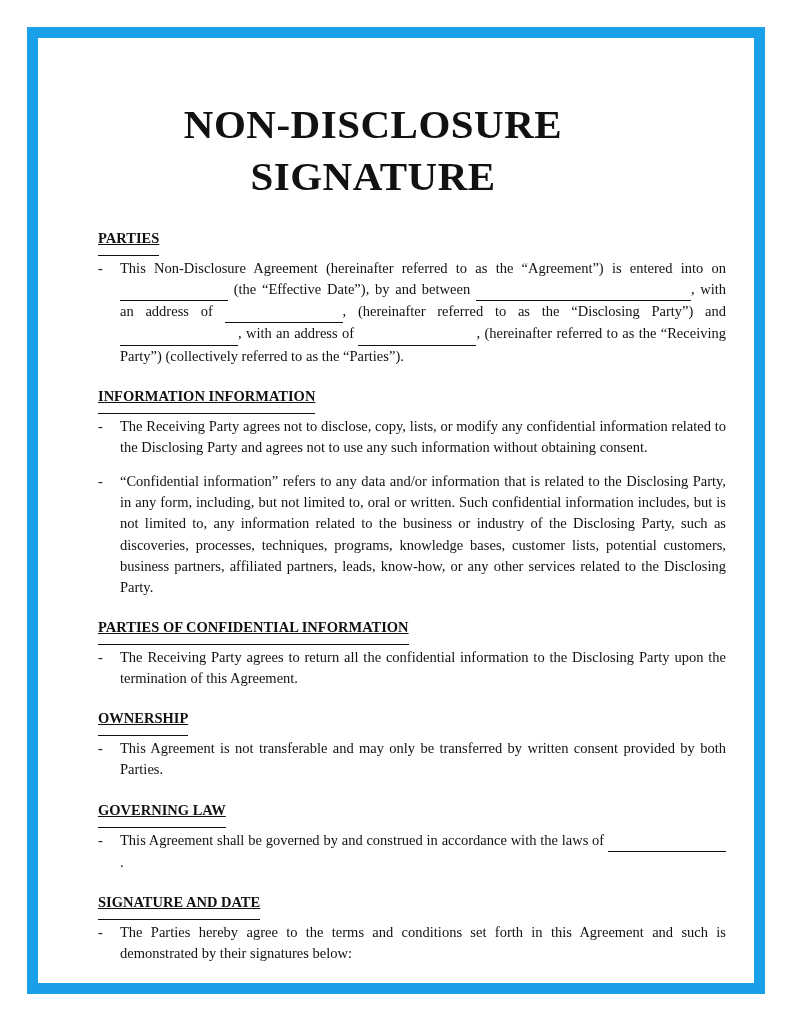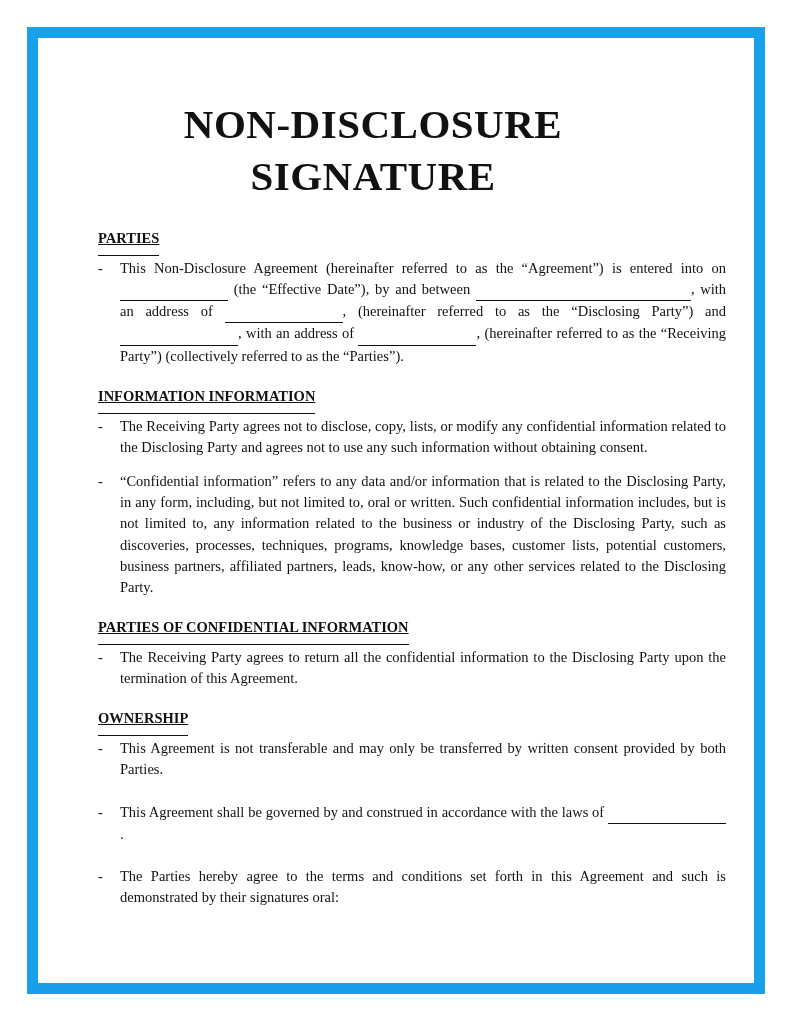--- a/index.html
+++ b/index.html
@@ -161,28 +161,30 @@
         <div class="gap-after-section"></div>
         <div class="section">
           <h2 class="section-heading"><span class="heading-text">OWNERSHIP</span></h2>
           <div class="bullet-row">
             <div class="bullet-marker">-</div>
             <div class="bullet-text"><span>This Agreement is not transferable and may only be transferred by written consent provided by both Parties.</span></div>
           </div>
         </div>
         <div class="gap-after-section"></div>
         <div class="section">
+          <h2 class="section-heading"><span class="heading-text">GOVERNING LAW</span></h2>
           <div class="bullet-row">
             <div class="bullet-marker">-</div>
             <div class="bullet-text"><span>This Agreement shall be governed by and construed in accordance with the laws of </span><span class="blank blank-md">&nbsp;</span><span>.</span></div>
           </div>
         </div>
         <div class="gap-after-section"></div>
         <div class="section">
+          <h2 class="section-heading"><span class="heading-text">SIGNATURE AND DATE</span></h2>
           <div class="bullet-row">
             <div class="bullet-marker">-</div>
-            <div class="bullet-text"><span>The Parties hereby agree to the terms and conditions set forth in this Agreement and such is demonstrated by their signatures oral:</span></div>
+            <div class="bullet-text"><span>The Parties hereby agree to the terms and conditions set forth in this Agreement and such is demonstrated by their signatures below:</span></div>
           </div>
         </div>
       </div>
 
   </div>
 </div>
 
 </body></html>

